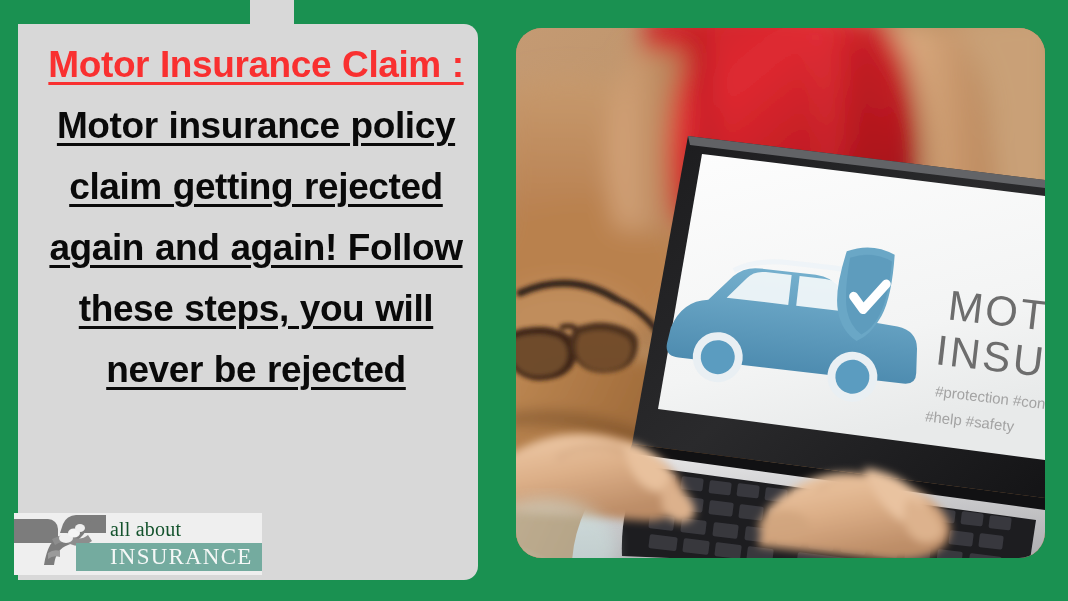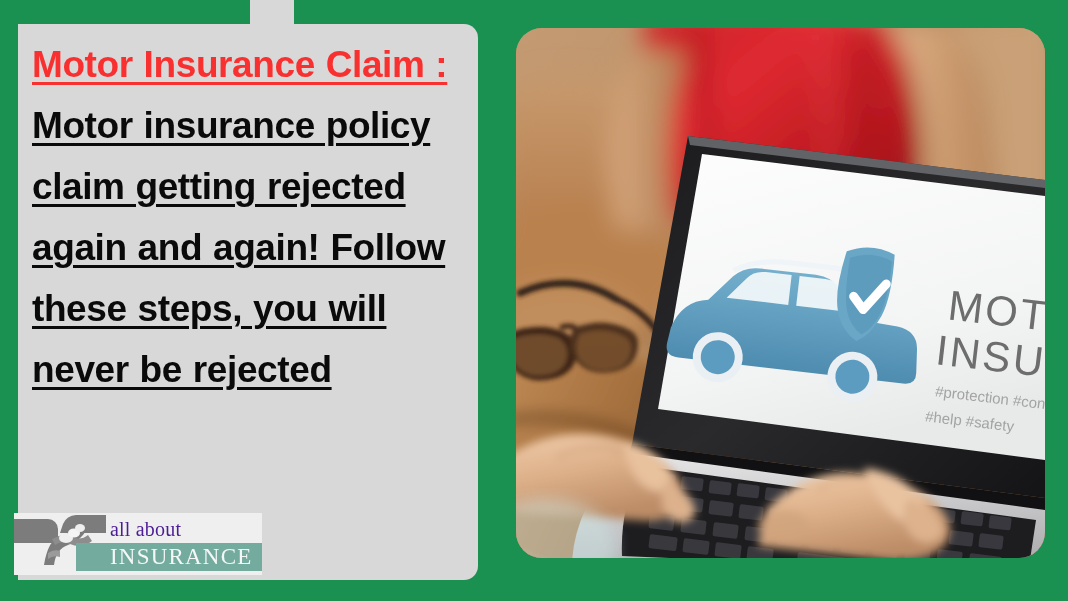--- a/index.html
+++ b/index.html
@@ -21,22 +21,23 @@
   
   #panel-notch{
     position:absolute;
     left:250px; top:0;
     width:44px; height:26px;
     background:#d8d8d8;
   }
 
   #headline{
     position:absolute;
-    left:14px; top:10px;
+    left:22px; top:10px;
     width:432px;
+    text-align:center;
     font-weight:bold;
     font-size:37px;
     line-height:61px;
     letter-spacing:-0.4px;
     color:#0a0a0a;
     word-spacing:1px;
   }
   #headline .red{ color:#f93030; }
   #headline span{ text-decoration:underline; text-decoration-thickness:3px; text-underline-offset:5px; }
 
@@ -50,21 +51,21 @@
   }
   #logo-mark{
     position:absolute; left:0; top:0; width:92px; height:62px;
   }
   #logo-words{
     position:absolute; left:92px; top:0; width:156px; height:62px;
   }
   #logo-allabout{
     position:absolute; left:4px; top:5px;
     font-family:"Liberation Serif", serif;
-    font-size:20px; color:#4c1d95; letter-spacing:0.2px;
+    font-size:20px; color:#14532d; letter-spacing:0.2px;
   }
   #logo-teal{
     position:absolute; left:-30px; top:30px;
     width:200px; height:28px;
     background:#74ab9f;
   }
   #logo-insurance{
     position:absolute; left:4px; top:31px;
     font-family:"Liberation Serif", serif;
     font-size:23px; color:#f4f7f6; letter-spacing:1.2px;

